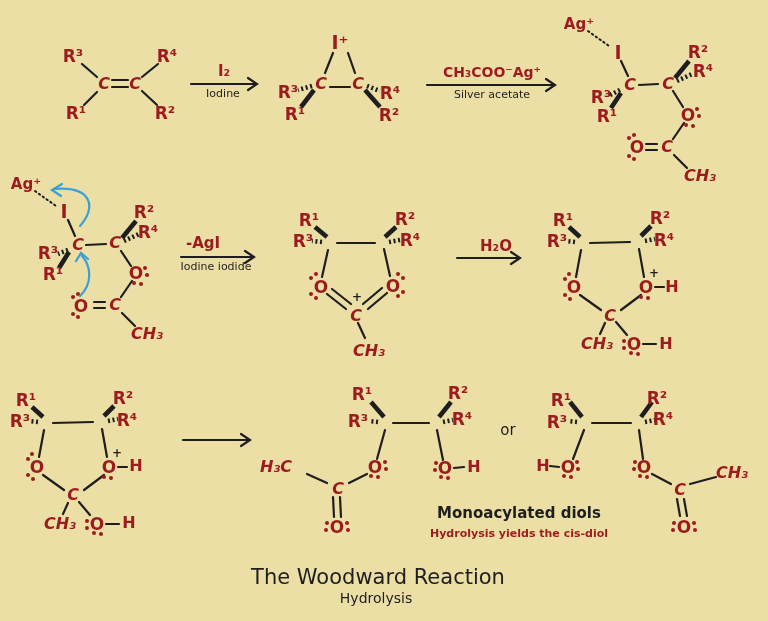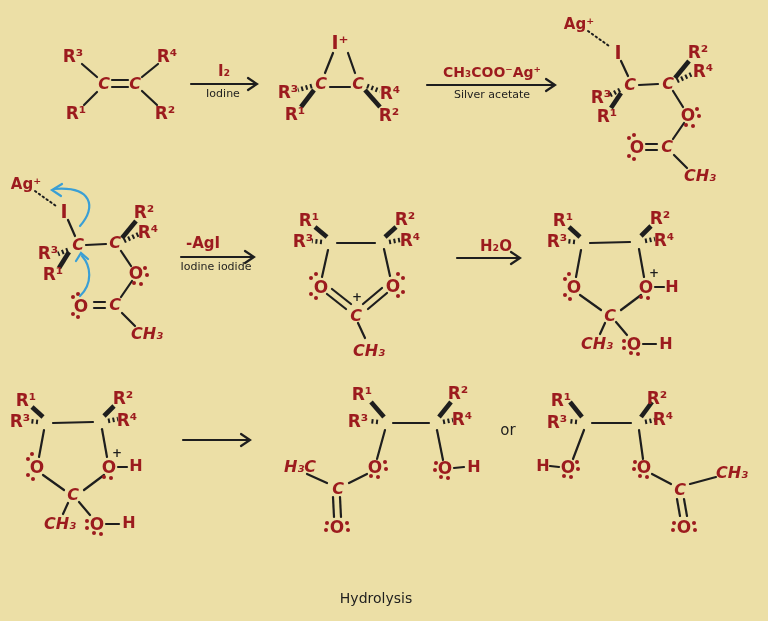--- a/index.html
+++ b/index.html
@@ -358,21 +358,21 @@
     <span class="lb it s16" style="left:60px;top:524px">CH₃</span>
     <span class="lb" style="left:97px;top:524px">O</span>
     <span class="lb s16" style="left:129px;top:523px">H</span>
   </div>
 
   <div class="layer">
     <span class="lb" style="left:362px;top:394px">R¹</span>
     <span class="lb" style="left:358px;top:421px">R³</span>
     <span class="lb" style="left:458px;top:393px">R²</span>
     <span class="lb" style="left:462px;top:419px">R⁴</span>
-    <span class="lb it s16" style="left:300px;top:467px">H₃C</span>
+    <span class="lb it s16" style="left:276px;top:467px">H₃C</span>
     <span class="lb" style="left:375px;top:467px">O</span>
     <span class="lb" style="left:445px;top:468px">O</span>
     <span class="lb s16" style="left:474px;top:467px">H</span>
     <span class="lb it s16" style="left:338px;top:489px">C</span>
     <span class="lb" style="left:337px;top:527px">O</span>
   </div>
 
   <span class="lb blk s15 reg" style="left:508px;top:430px">or</span>
 
   <div class="layer">
@@ -381,17 +381,20 @@
     <span class="lb" style="left:657px;top:398px">R²</span>
     <span class="lb" style="left:663px;top:419px">R⁴</span>
     <span class="lb s16" style="left:543px;top:466px">H</span>
     <span class="lb" style="left:568px;top:467px">O</span>
     <span class="lb" style="left:644px;top:467px">O</span>
     <span class="lb it s16" style="left:680px;top:490px">C</span>
     <span class="lb it s16" style="left:732px;top:473px">CH₃</span>
     <span class="lb" style="left:684px;top:527px">O</span>
   </div>
 
-
+  <span class="lb blk s15" style="left:519px;top:513px">Monoacylated diols</span>
+  <span class="lb s13" style="left:519px;top:533px">Hydrolysis yields the cis-diol</span>
+
+  <span class="lb blk s21 reg" style="left:378px;top:577px">The Woodward Reaction</span>
   <span class="lb blk s14 reg" style="left:376px;top:598px">Hydrolysis</span>
 </div>
 
 </div>
 
 </body></html>

